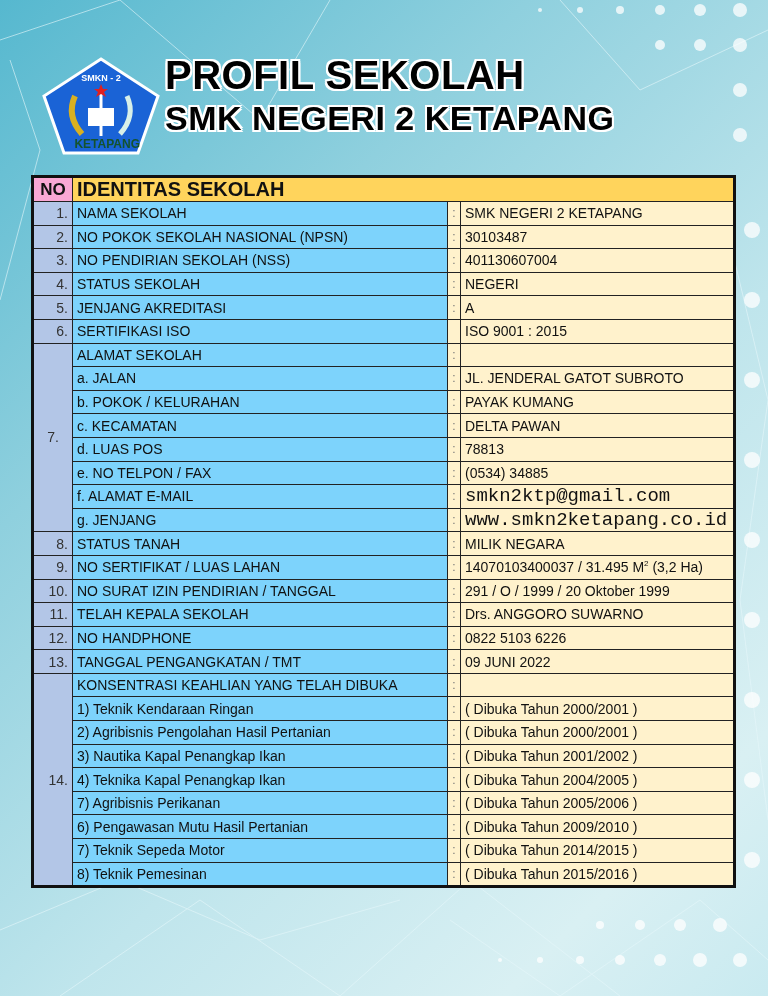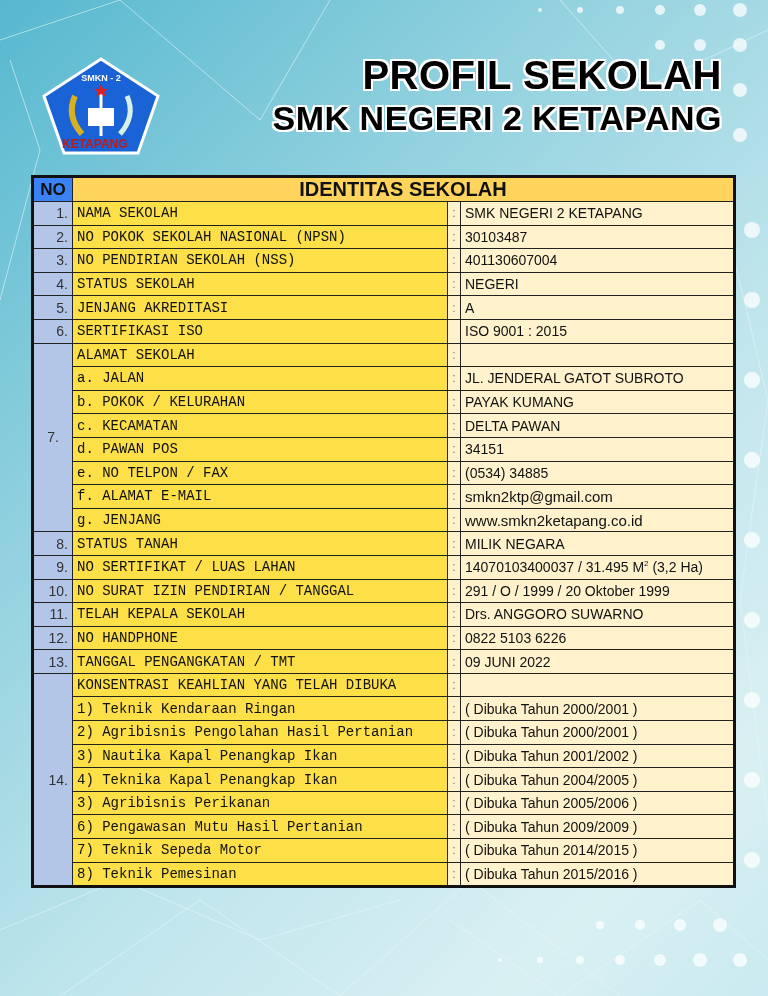--- a/index.html
+++ b/index.html
@@ -3,43 +3,43 @@
 <meta charset="utf-8">
 <style>
   html, body { margin: 0; padding: 0; }
   body {
     width: 768px; height: 996px; position: relative; overflow: hidden;
     font-family: "Liberation Sans", sans-serif;
     background: linear-gradient(135deg, #56b8cf 0%, #8fd0de 30%, #bfe5ec 60%, #d9f0f3 85%, #c9eaf0 100%);
   }
   .bg-lines { position: absolute; inset: 0; pointer-events: none; }
   .logo { position: absolute; left: 40px; top: 56px; width: 122px; height: 100px; }
-  .title-wrap { position: absolute; left: 182px; top: 50px; width: 540px; text-align: right; }
+  .title-wrap { position: absolute; left: 165px; top: 50px; width: 540px; text-align: left; }
   .title1, .title2 {
     font-family: "Liberation Sans", sans-serif; font-weight: 900; color: #000;
     text-shadow: -2px -2px 0 #fff, 2px -2px 0 #fff, -2px 2px 0 #fff, 2px 2px 0 #fff,
                  0 2px 0 #fff, 0 -2px 0 #fff, 2px 0 0 #fff, -2px 0 0 #fff;
     line-height: 1; letter-spacing: 0.5px;
   }
   .title1 { font-size: 40px; margin-top: 5px; }
   .title2 { font-size: 34px; margin-top: 6px; }
 
   table.profile {
     position: absolute; left: 31px; top: 175px; width: 705px;
     border-collapse: collapse; border: 3px solid #111;
     font-size: 14px; color: #111;
   }
   table.profile td, table.profile th { border: 1.5px solid #222; padding: 0 4px; height: 22.6px; }
-  th.no-h { background: #3b82f6; font-size: 17px; font-weight: bold; width: 30px; text-align: center; }
-  th.title-h { background: #ffd45c; font-size: 20px; font-weight: bold; text-align: center; height: 30px; }
+  th.no-h { background: #f9a8d4; font-size: 17px; font-weight: bold; width: 30px; text-align: center; }
+  th.title-h { background: #ffd45c; font-size: 20px; font-weight: bold; text-align: left; height: 30px; }
   td.no { background: #b3c6e7; text-align: right; color: #333; width: 30px; padding-right: 6px; }
-  td.label { background: #fde047; width: 366px; font-family: Liberation Mono, monospace; }
+  td.label { background: #7dd3fc; width: 366px; }
   td.colon { background: #fff2cc; width: 4px; text-align: center; color: #777; padding: 0 2px; font-size: 12px; }
   td.value { background: #fff2cc; }
-  td.value.big { font-size: 15px; }
+  td.value.big { font-size: 19px; font-family: Liberation Mono, monospace; }
   sup { font-size: 8px; }
 </style>
 </head>
 <body>
 
 <svg class="bg-lines" width="768" height="996">
   <g stroke="#e6f7fa" stroke-width="1" opacity="0.6" fill="none">
     <polyline points="0,40 120,0 260,120 330,0"></polyline>
     <polyline points="0,300 40,150 10,60"></polyline>
     <polyline points="60,996 200,900 340,996 470,880 620,996"></polyline>
@@ -86,21 +86,21 @@
 <div class="logo">
   <svg width="122" height="100" viewBox="0 0 122 100">
     <polygon points="61,3 118,40 98,97 24,97 4,40" fill="#1a63d6" stroke="#ffffff" stroke-width="3"></polygon>
     <path d="M35,40 Q26,60 42,78" stroke="#d9b020" stroke-width="6" fill="none"></path>
     <path d="M87,40 Q96,60 80,78" stroke="#d8f0e8" stroke-width="5" fill="none"></path>
     <rect x="48" y="52" width="26" height="18" fill="#ffffff"></rect>
     <line x1="61" y1="36" x2="61" y2="80" stroke="#ffffff" stroke-width="3"></line>
     <polygon points="61,28 63,33 68,33 64,36 66,41 61,38 56,41 58,36 54,33 59,33" fill="#e02020"></polygon>
     <text x="61" y="25" text-anchor="middle" font-family="Liberation Sans, sans-serif" font-size="9" font-weight="bold" fill="#ffffff">SMKN - 2</text>
   </svg>
-  <div style="position:absolute;left:22px;top:81px;width:78px;text-align:left;font-size:12px;font-weight:bold;color:#b91c1c;">KETAPANG</div>
+  <div style="position:absolute;left:22px;top:81px;width:78px;text-align:right;font-size:12px;font-weight:bold;color:#14532d;">KETAPANG</div>
 </div>
 
 <div class="title-wrap">
   <div class="title1">PROFIL SEKOLAH</div>
   <div class="title2">SMK NEGERI 2 KETAPANG</div>
 </div>
 
 <table class="profile">
   <tbody>
       <tr>
@@ -160,23 +160,23 @@
     <td class="label">b. POKOK / KELURAHAN</td>
     <td class="colon">:</td>
     <td class="value">PAYAK KUMANG</td>
   </tr>
   <tr>
     <td class="label">c. KECAMATAN</td>
     <td class="colon">:</td>
     <td class="value">DELTA PAWAN</td>
   </tr>
   <tr>
-    <td class="label">d. PAWAN POS</td>
-    <td class="colon">:</td>
-    <td class="value">34151</td>
+    <td class="label">d. LUAS POS</td>
+    <td class="colon">:</td>
+    <td class="value">78813</td>
   </tr>
   <tr>
     <td class="label">e. NO TELPON / FAX</td>
     <td class="colon">:</td>
     <td class="value">(0534) 34885</td>
   </tr>
   <tr>
     <td class="label">f. ALAMAT E-MAIL</td>
     <td class="colon">:</td>
     <td class="value big">smkn2ktp@gmail.com</td>
@@ -244,28 +244,28 @@
     <td class="label">3) Nautika Kapal Penangkap Ikan</td>
     <td class="colon">:</td>
     <td class="value">( Dibuka Tahun 2001/2002 )</td>
   </tr>
   <tr>
     <td class="label">4) Teknika Kapal Penangkap Ikan</td>
     <td class="colon">:</td>
     <td class="value">( Dibuka Tahun 2004/2005 )</td>
   </tr>
   <tr>
-    <td class="label">3) Agribisnis Perikanan</td>
+    <td class="label">7) Agribisnis Perikanan</td>
     <td class="colon">:</td>
     <td class="value">( Dibuka Tahun 2005/2006 )</td>
   </tr>
   <tr>
     <td class="label">6) Pengawasan Mutu Hasil Pertanian</td>
     <td class="colon">:</td>
-    <td class="value">( Dibuka Tahun 2009/2009 )</td>
+    <td class="value">( Dibuka Tahun 2009/2010 )</td>
   </tr>
   <tr>
     <td class="label">7) Teknik Sepeda Motor</td>
     <td class="colon">:</td>
     <td class="value">( Dibuka Tahun 2014/2015 )</td>
   </tr>
   <tr>
     <td class="label">8) Teknik  Pemesinan</td>
     <td class="colon">:</td>
     <td class="value">( Dibuka Tahun 2015/2016 )</td>

